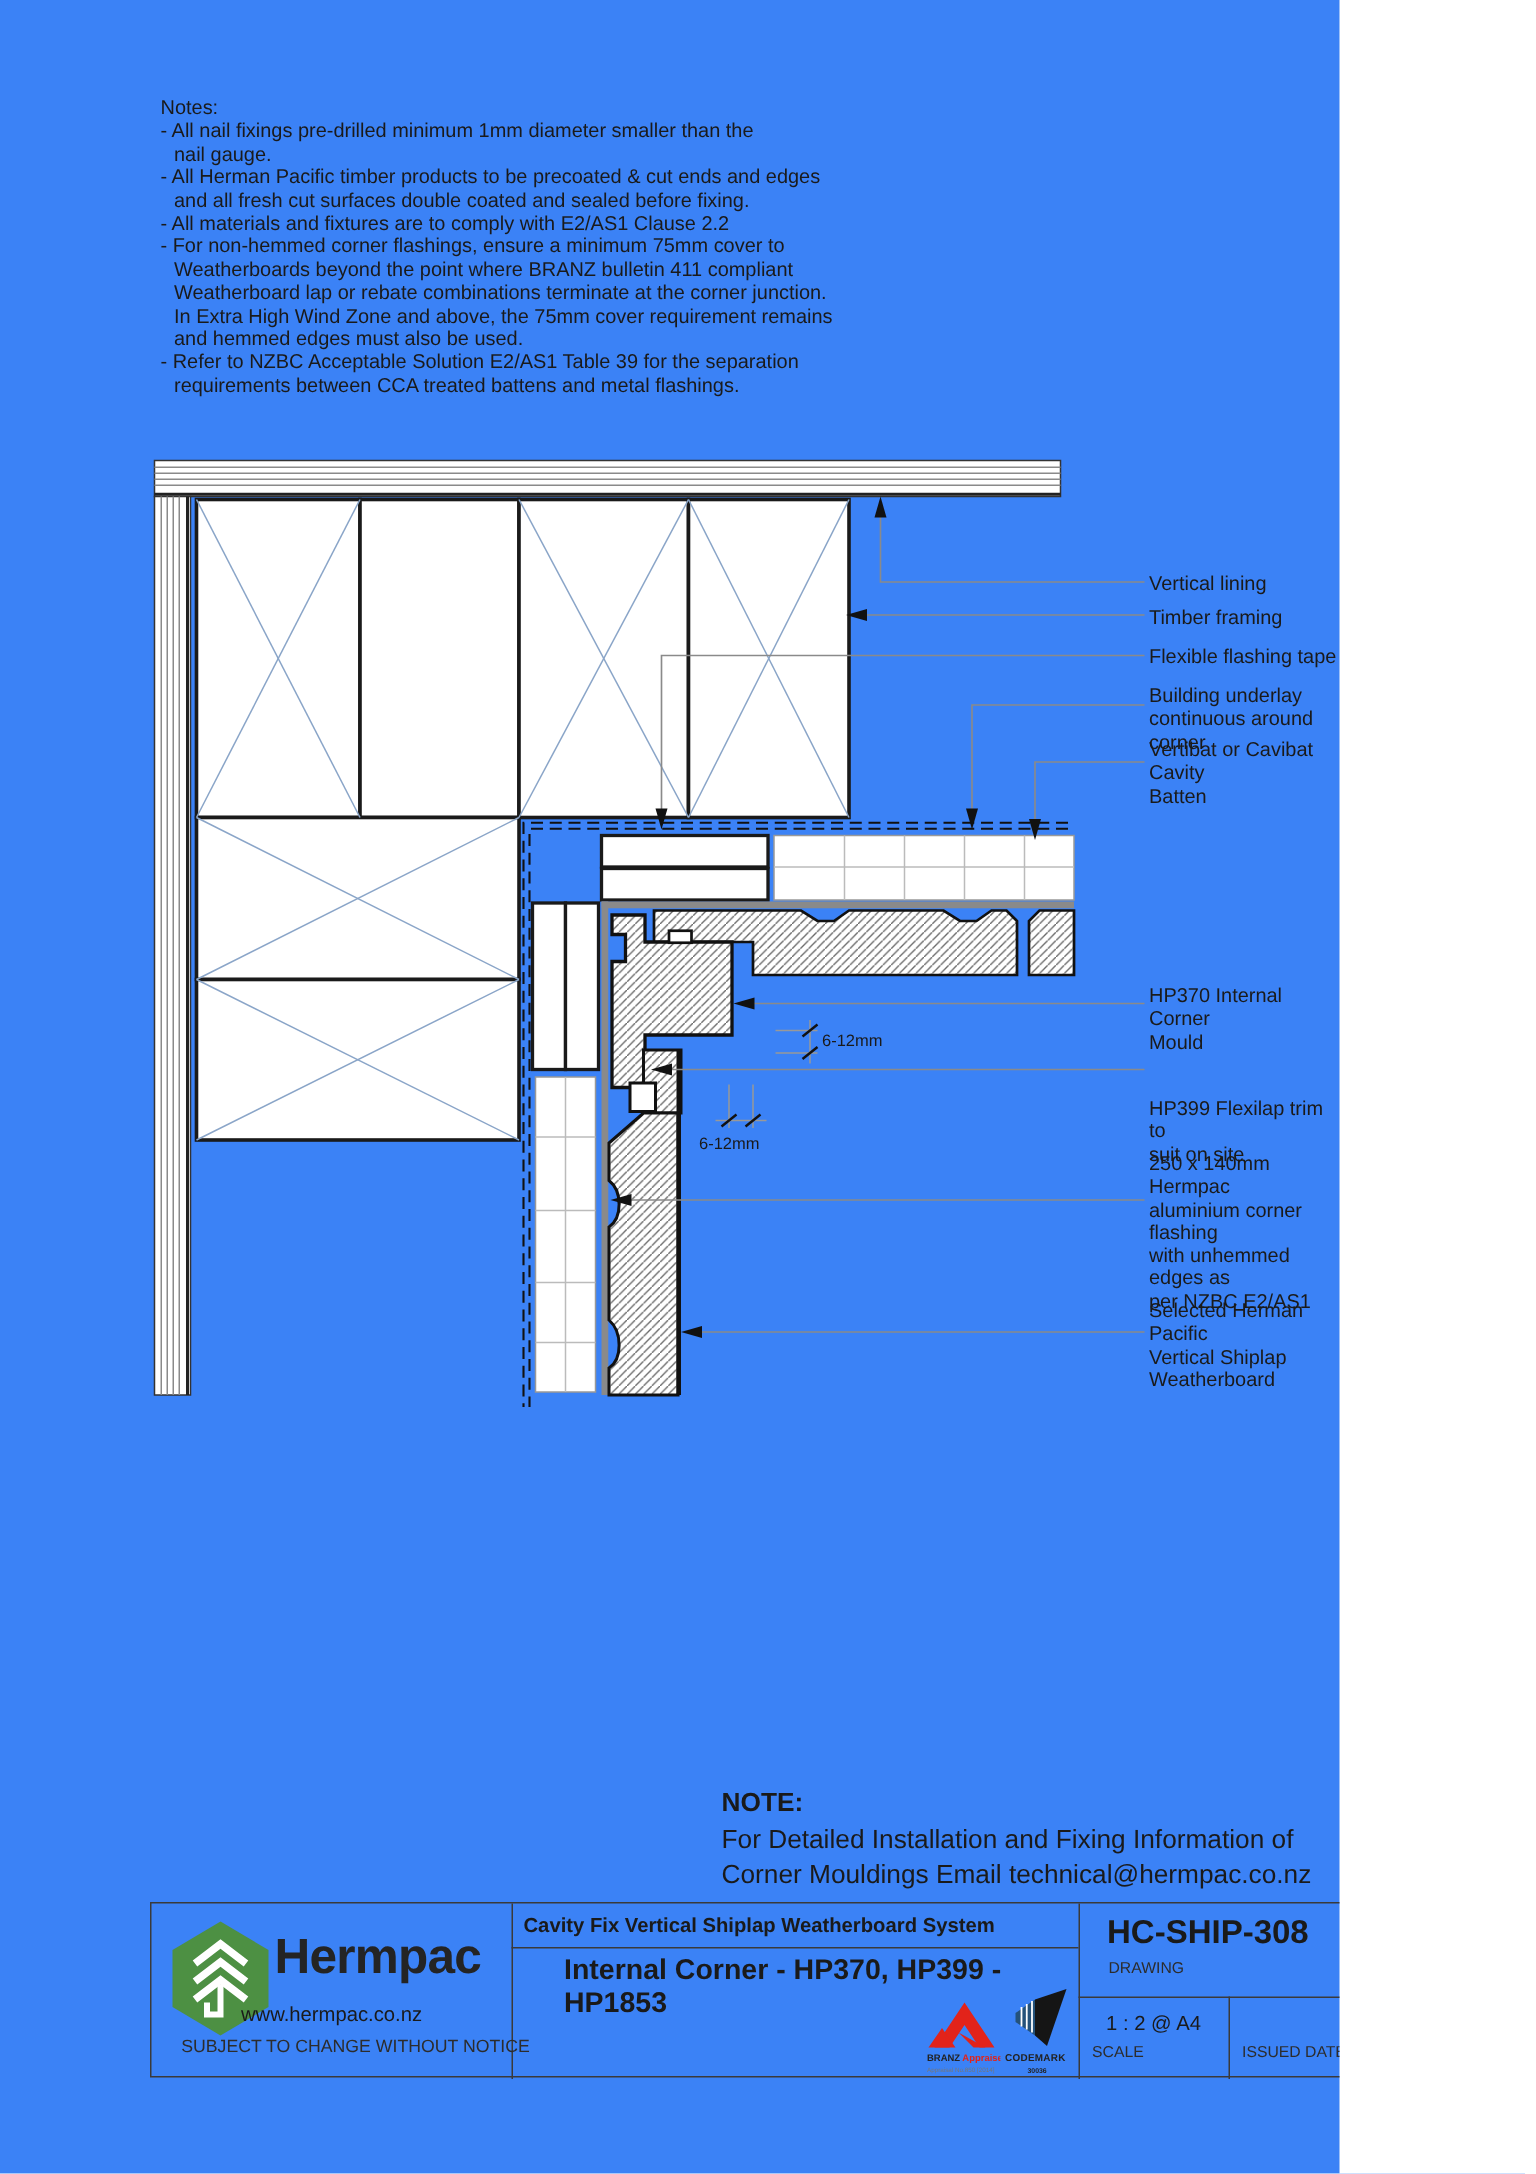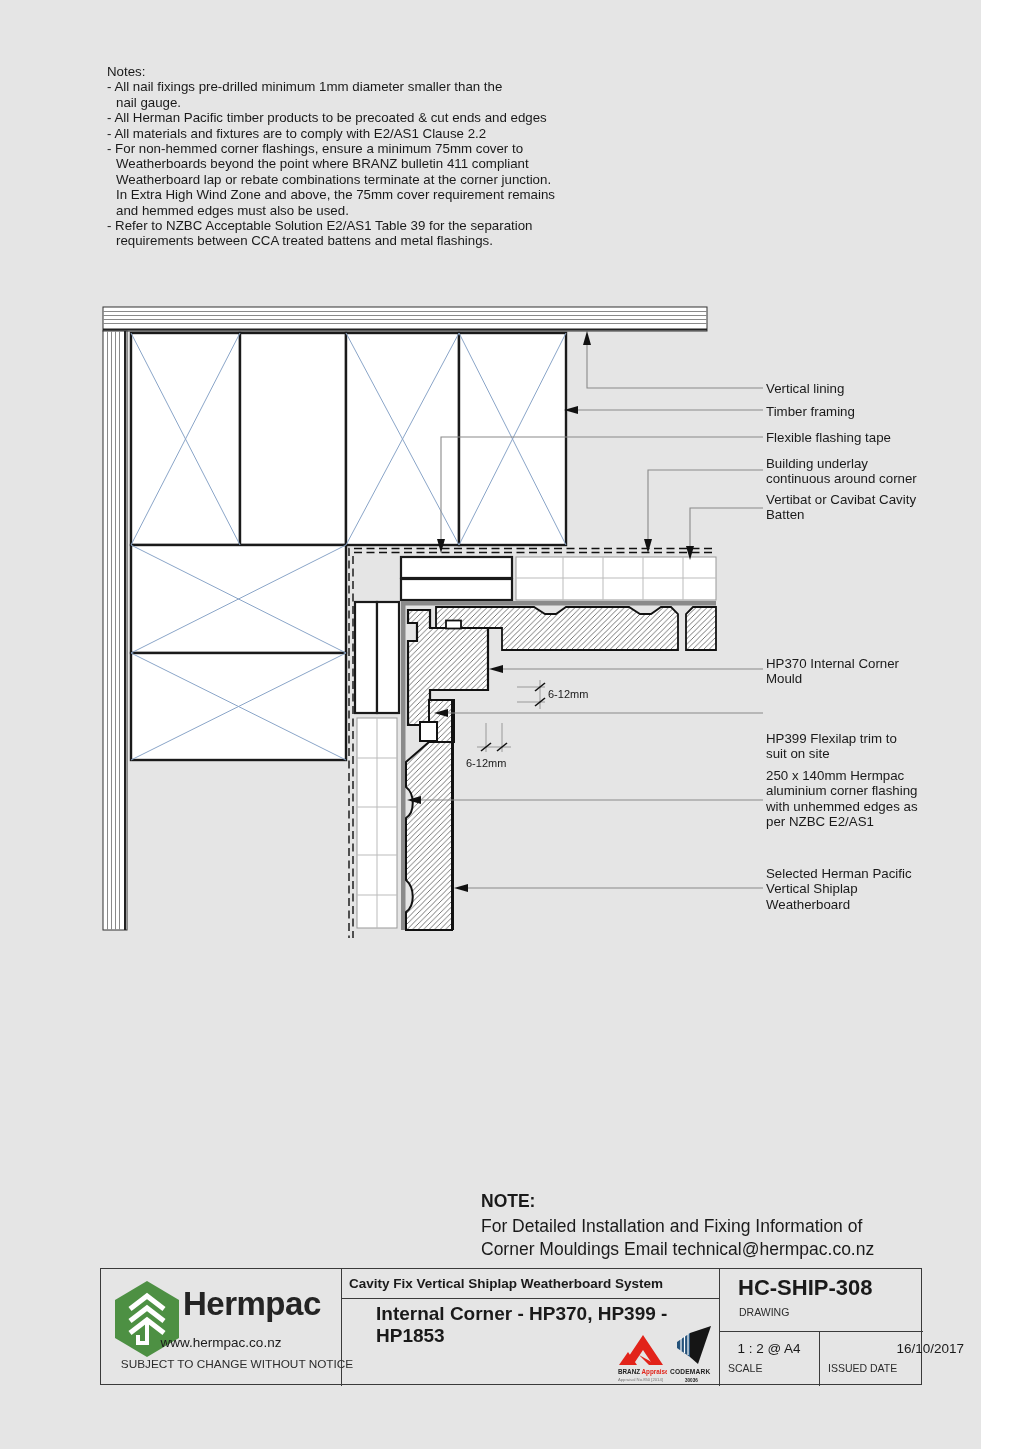--- a/index.html
+++ b/index.html
@@ -1,16 +1,16 @@
 <!DOCTYPE html>
 <html><head>
 <meta charset="utf-8">
 <style>
   html,body{margin:0;padding:0;background:#ffffff;}
-  .page{position:relative;width:981px;height:1449px;background:#e5e5e5;
+  .page{position:relative;width:893px;height:1449px;background:#3b82f6;
         font-family:"Liberation Sans",sans-serif;color:#1a1a1a;overflow:hidden;}
 
   
   .notes{position:absolute;left:107px;top:64px;font-size:13.3px;line-height:15.4px;}
   .nline{white-space:pre;}
   .nline.cont{padding-left:9px;}
 
   
   .drawing{position:absolute;left:0;top:0;}
 
@@ -62,20 +62,21 @@
 </head>
 <body>
 
 <div class="page">
 
   <div class="notes">
     <div class="nline">Notes:</div>
     <div class="nline">- All nail fixings pre-drilled minimum 1mm diameter smaller than the</div>
     <div class="nline cont">nail gauge.</div>
     <div class="nline">- All Herman Pacific timber products to be precoated &amp; cut ends and edges</div>
+    <div class="nline cont">and all fresh cut surfaces double coated and sealed before fixing.</div>
     <div class="nline">- All materials and fixtures are to comply with E2/AS1 Clause 2.2</div>
     <div class="nline">- For non-hemmed corner flashings, ensure a minimum 75mm cover to</div>
     <div class="nline cont">Weatherboards beyond the point where BRANZ bulletin 411 compliant</div>
     <div class="nline cont">Weatherboard lap or rebate combinations terminate at the corner junction.</div>
     <div class="nline cont">In Extra High Wind Zone and above, the 75mm cover requirement remains</div>
     <div class="nline cont">and hemmed edges must also be used.</div>
     <div class="nline">- Refer to NZBC Acceptable Solution E2/AS1 Table 39 for the separation</div>
     <div class="nline cont">requirements between CCA treated battens and metal flashings.</div>
   </div>
 

